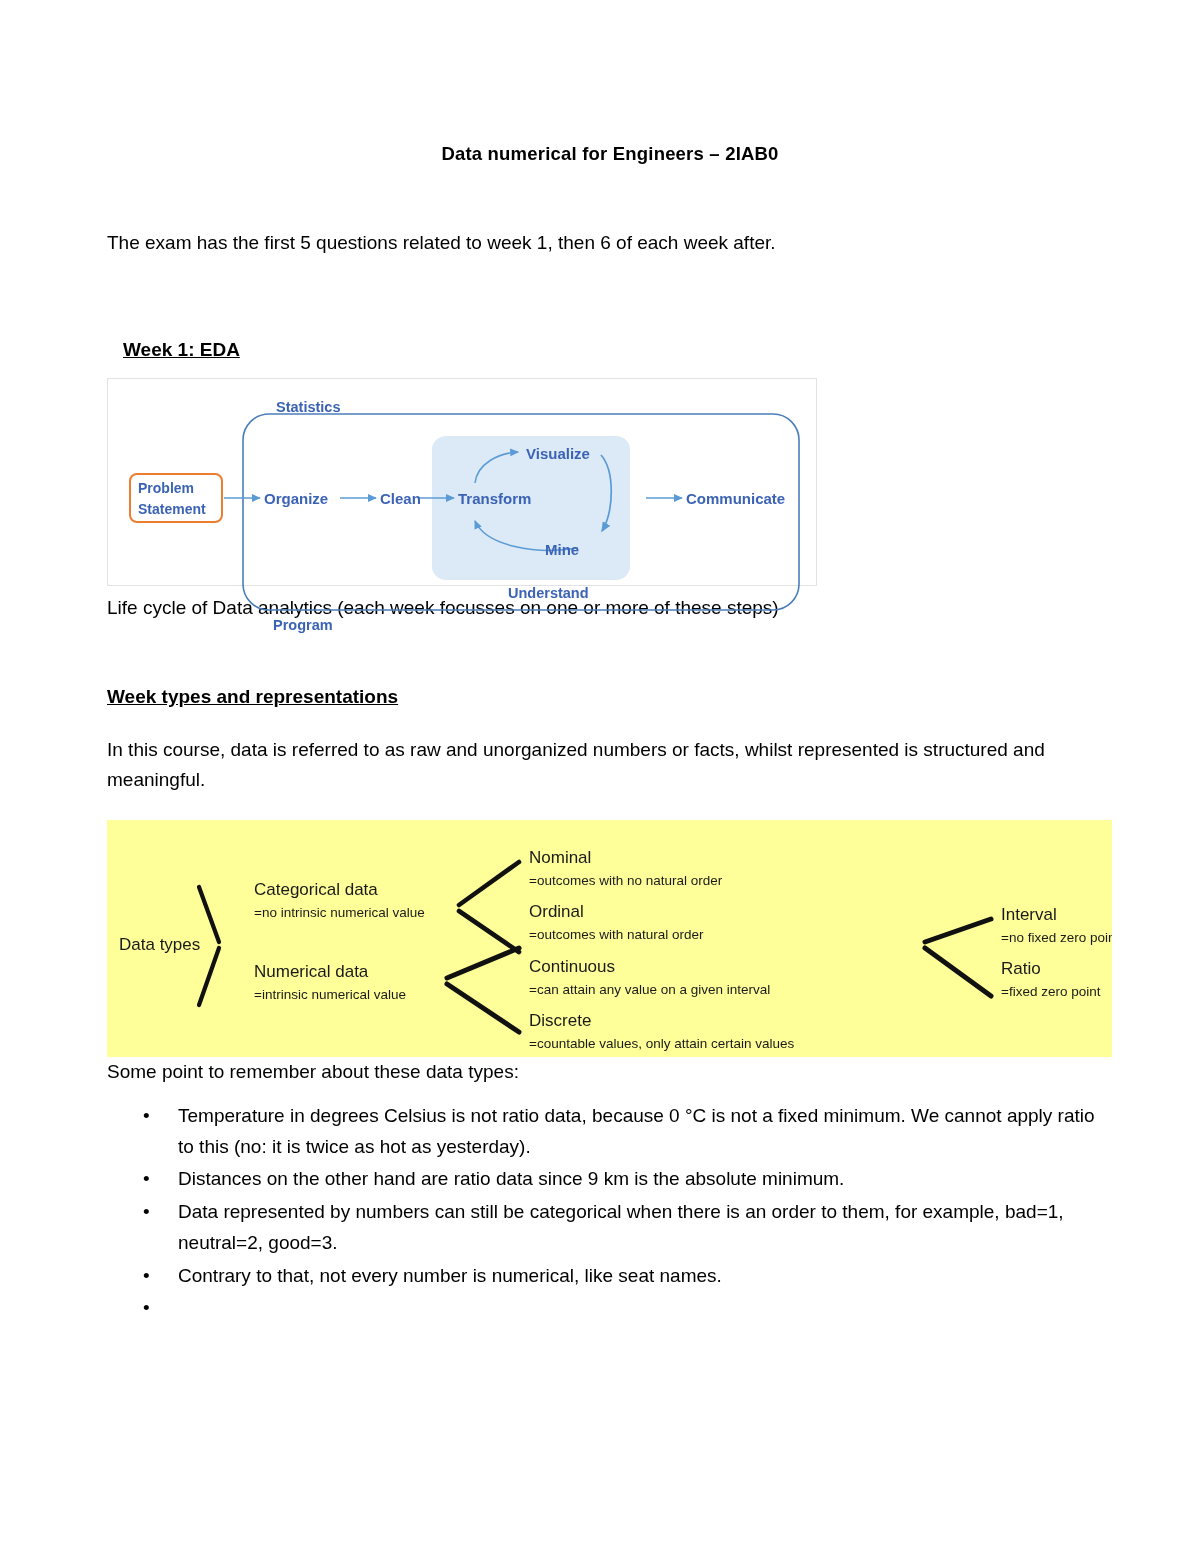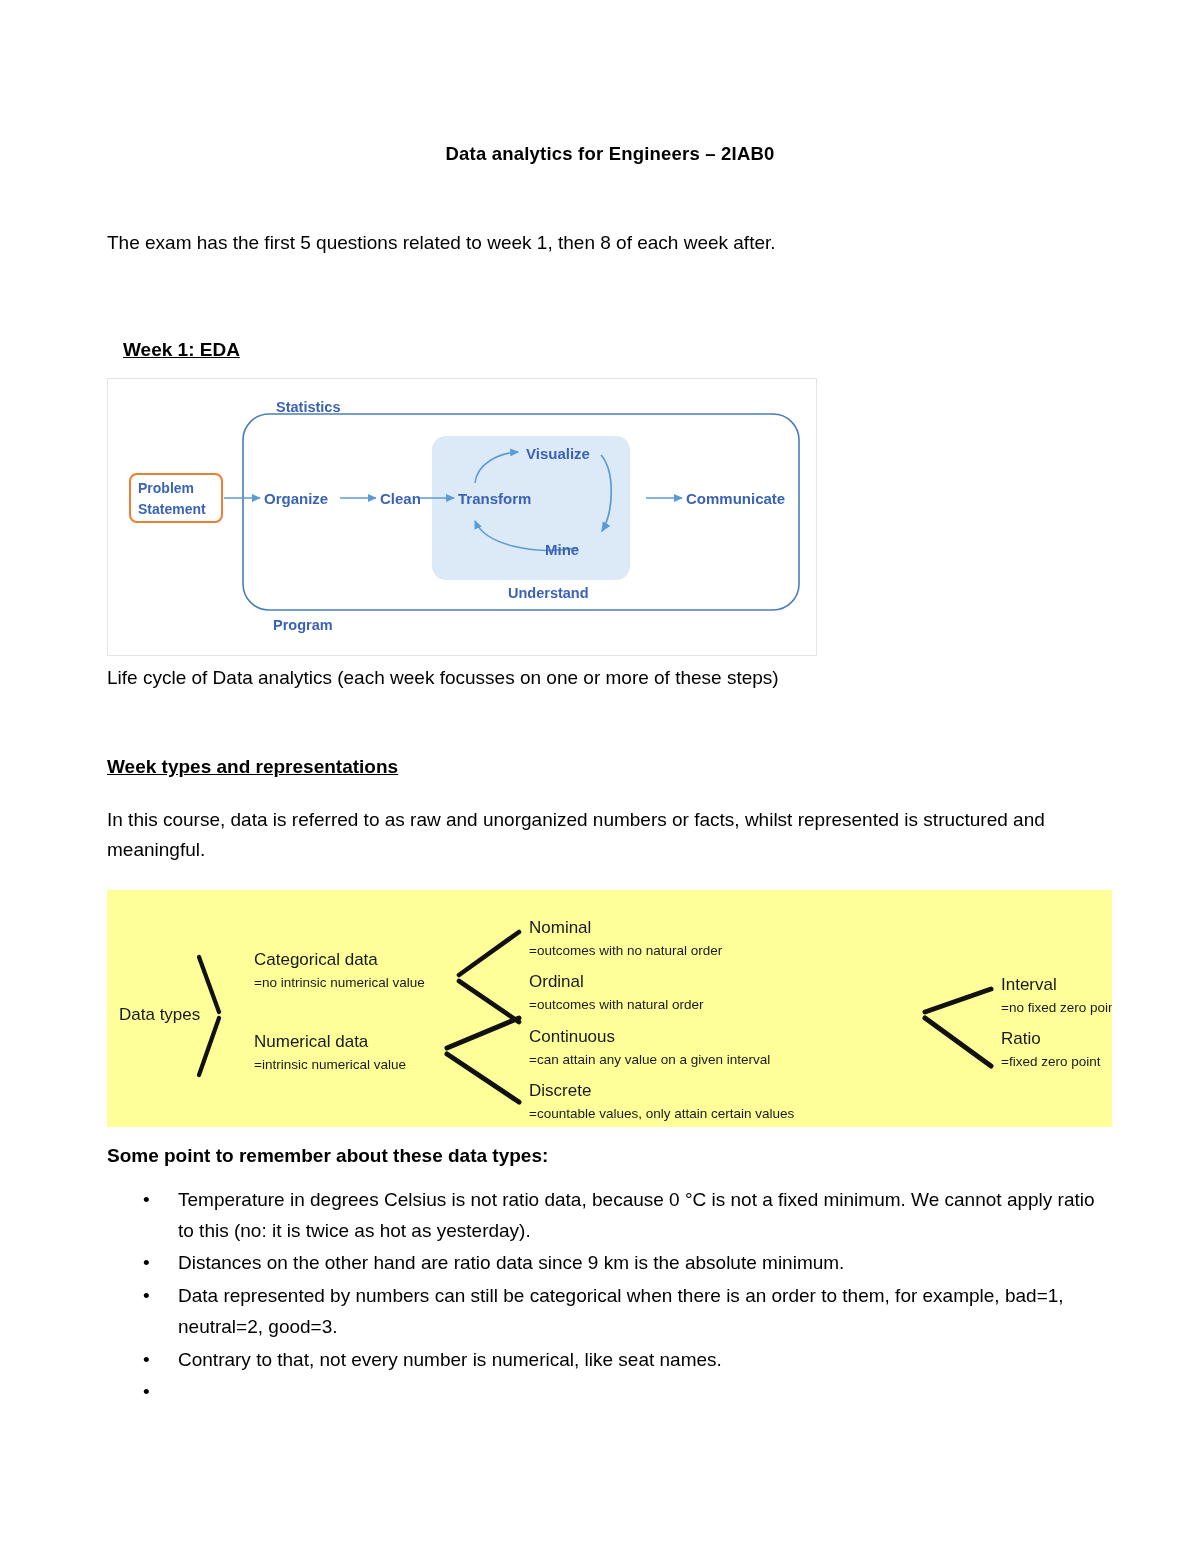--- a/index.html
+++ b/index.html
@@ -57,22 +57,20 @@
   }
   .caption {
     font-size: 19px;
     margin: 0;
     padding-top: 11px;
   }
   .body-block {
     padding-top: 27px;
   }
   .note-line {
-    padding-top: 14px;
-    font-weight: bold;
   }
 
   
   ul.bullets {
     list-style: none;
     margin: 14px 0 0 0;
     padding: 0;
   }
   ul.bullets li {
     position: relative;
@@ -86,21 +84,21 @@
     left: 36px;
     top: 0;
     font-size: 19px;
     line-height: 1.62;
   }
 
   
   .figure-lifecycle {
     margin-top: 17px;
     width: 710px;
-    height: 278px;
+    height: 208px;
     border: 1px solid #e3e3e3;
     box-sizing: border-box;
     background: #ffffff;
     position: relative;
   }
   .figure-lifecycle svg {
     display: block;
   }
 
   
@@ -124,23 +122,23 @@
     font-family: "Liberation Sans", sans-serif;
     fill: #1a1a1a;
   }
 </style>
 </head>
 <body>
 
 <div class="page">
   <div class="content">
 
-    <h1 class="doc-title">Data analytics for Engineers – 2IAB0</h1>
-
-    <p class="para intro-line">The exam has the first 5 questions related to week 1, then 8 of each week after.</p>
+    <h1 class="doc-title">Data numerical for Engineers – 2IAB0</h1>
+
+    <p class="para intro-line">The exam has the first 5 questions related to week 1, then 6 of each week after.</p>
 
     <h2 class="heading-week">Week 1: EDA</h2>
 
     <div class="figure-lifecycle">
       <svg width="708" height="276" viewBox="0 0 708 276" xmlns="http://www.w3.org/2000/svg">
         <defs>
           <marker id="arrBlue" markerWidth="7" markerHeight="7" refX="5.4" refY="3" orient="auto">
             <path d="M0,0.3 L6,3 L0,5.7 z" fill="#5b9bd5"></path>
           </marker>
           <marker id="arrBlueThin" markerWidth="7" markerHeight="7" refX="5.2" refY="3" orient="auto">

